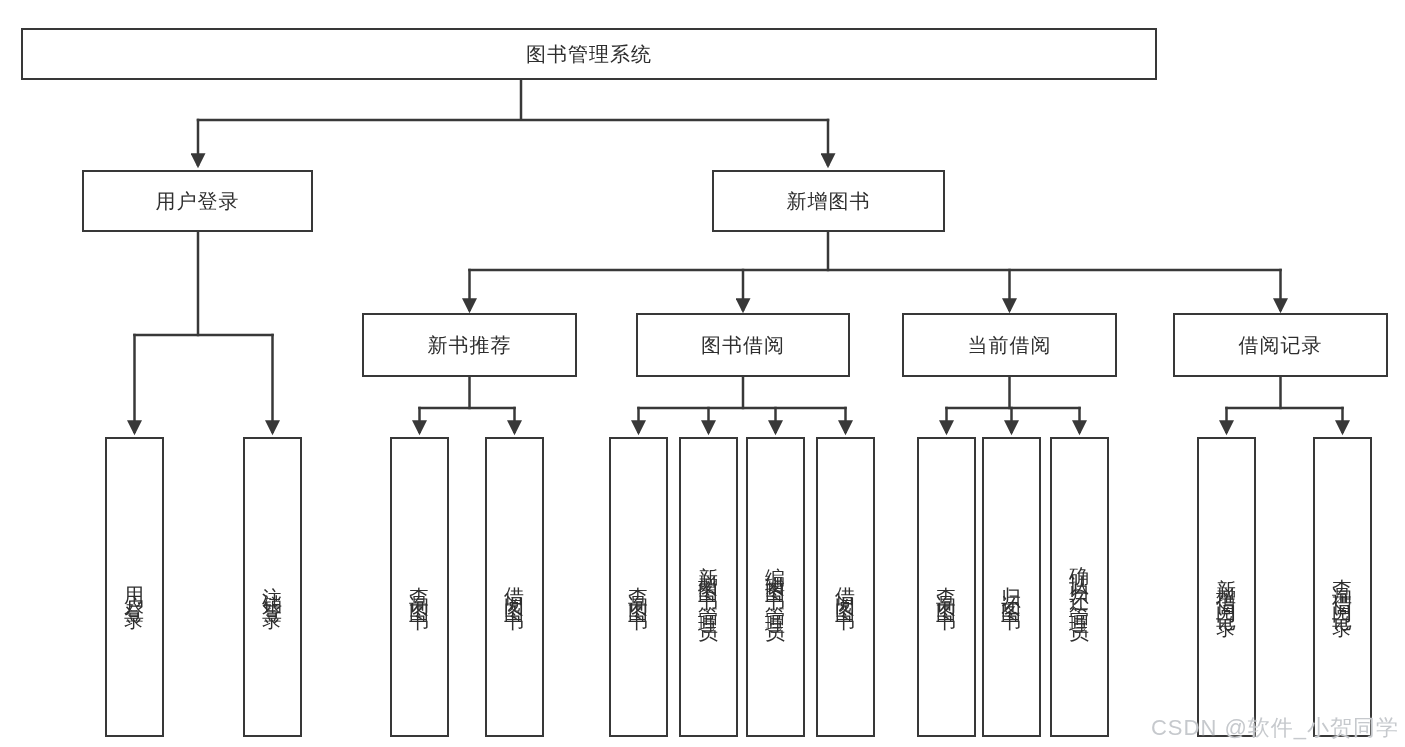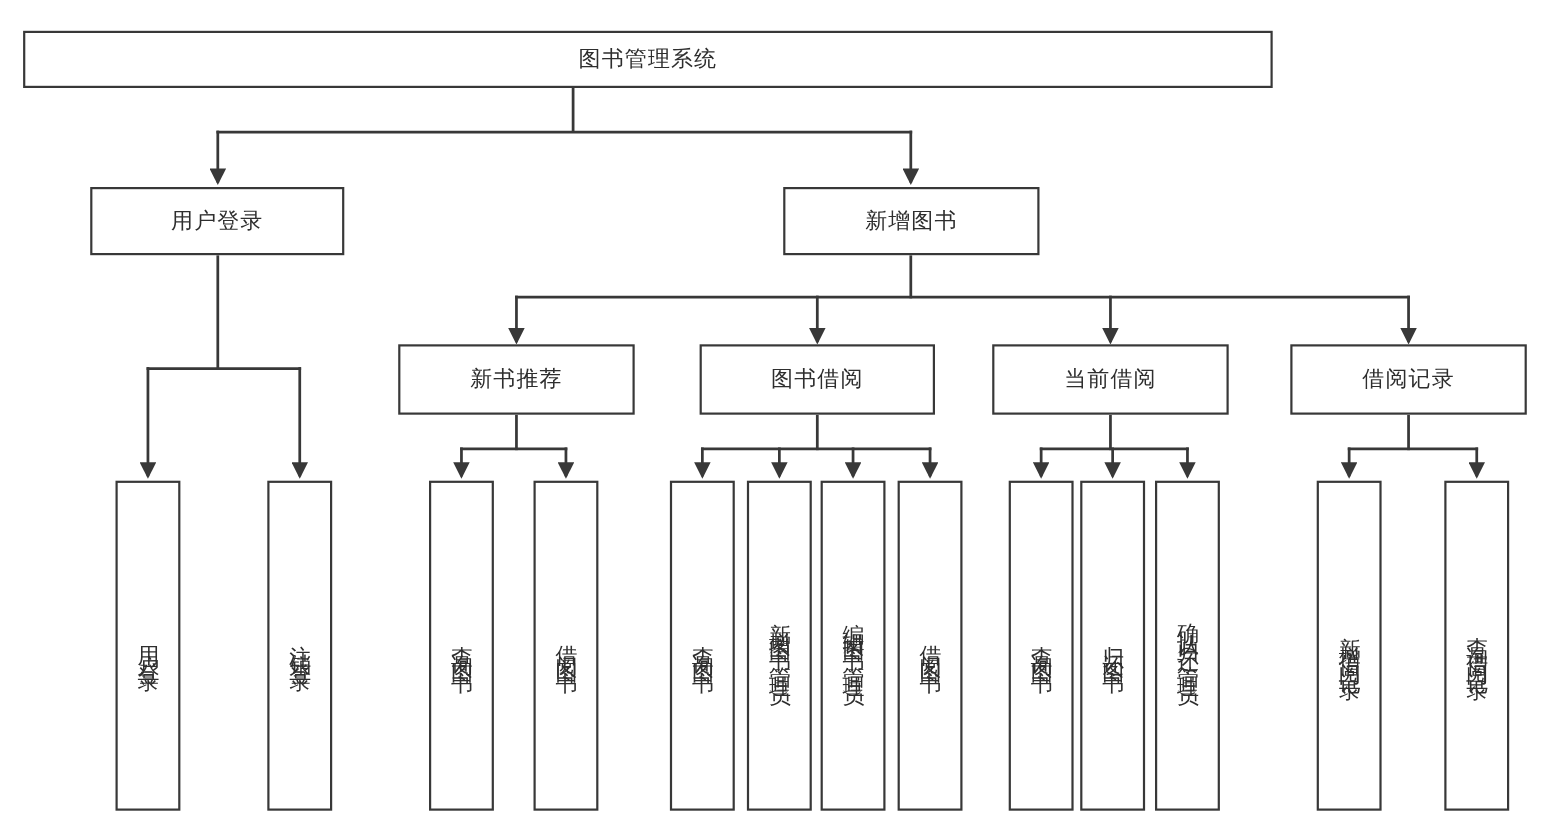--- a/index.html
+++ b/index.html
@@ -166,14 +166,15 @@
     <span class="vlabel">确认归还（管理员）</span>
   </div>
 
   <div class="node" style="left:1197px;top:437px;width:59px;height:300px">
     <span class="vlabel">新增借阅记录</span>
   </div>
   <div class="node" style="left:1313px;top:437px;width:59px;height:300px">
     <span class="vlabel">查询借阅记录</span>
   </div>
 
+  <div class="watermark">CSDN @软件_小贺同学</div>
 
 </div>
 
 </body></html>

